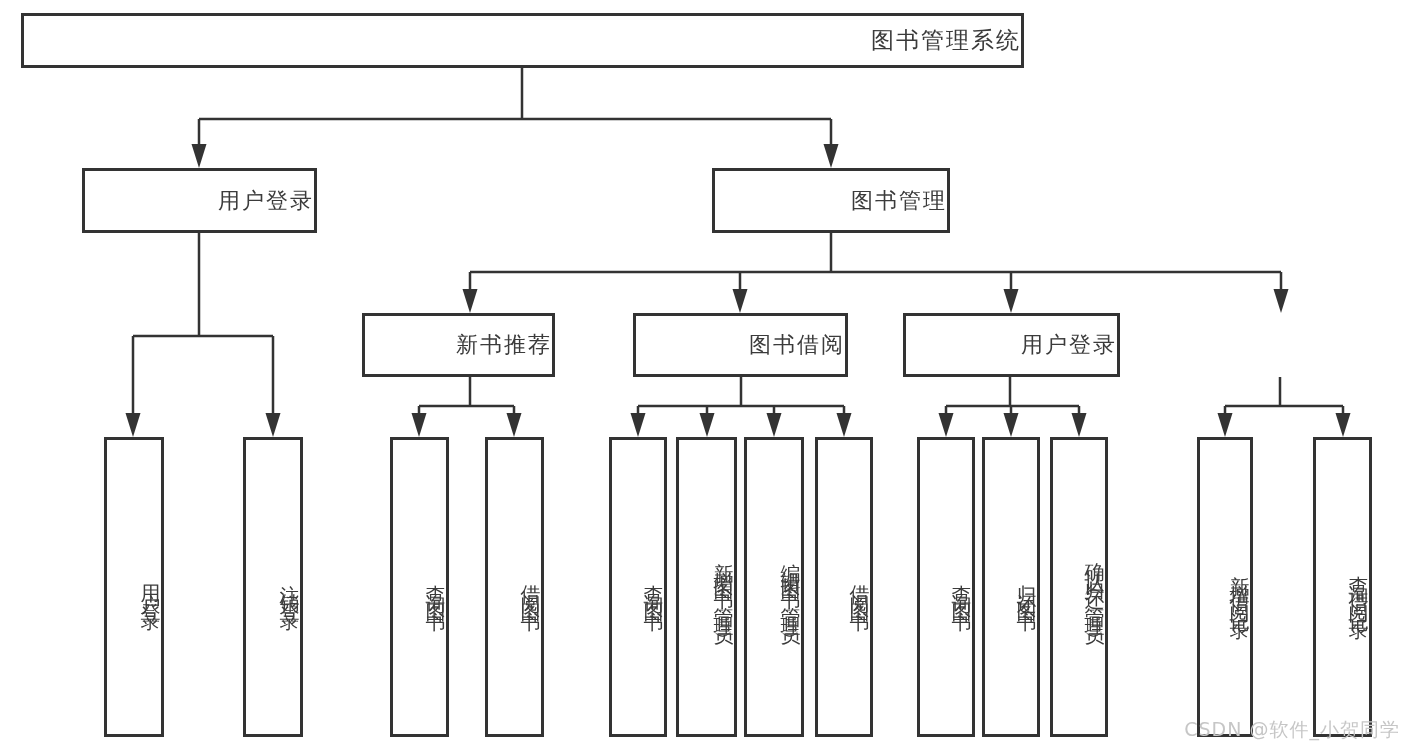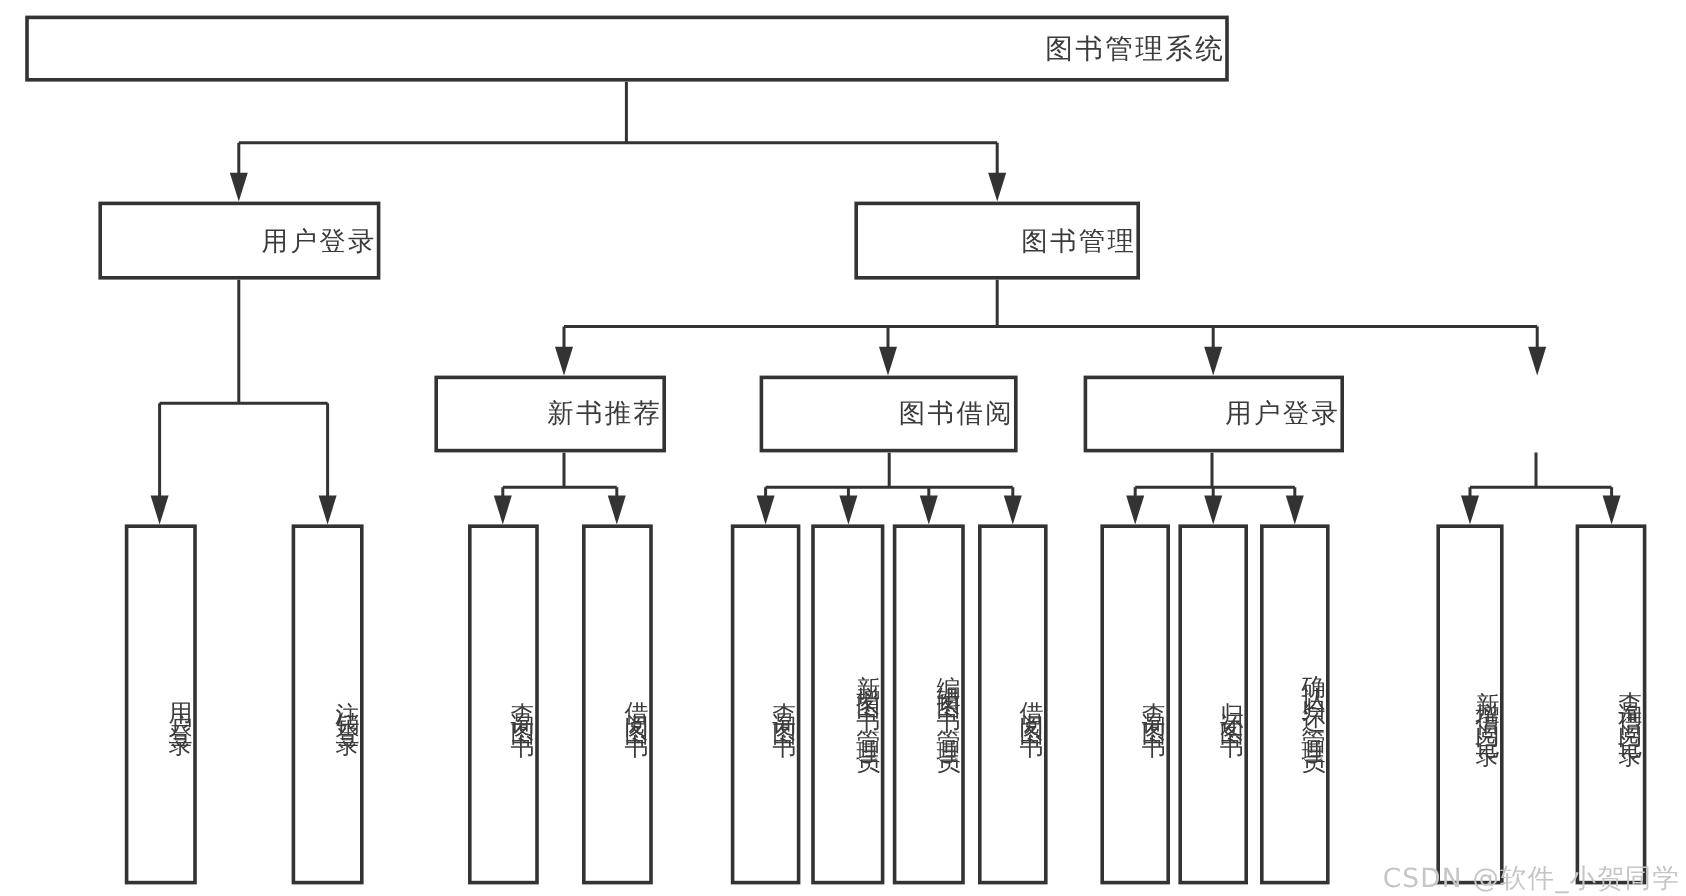--- a/index.html
+++ b/index.html
@@ -35,21 +35,21 @@
     text-orientation: mixed;
     font-size: 20px;
     letter-spacing: 9px;
     line-height: 1;
     white-space: nowrap;
   }
   .watermark {
     position: absolute;
     top: 717px;
     right: 5px;
-    font-size: 22px;
+    font-size: 19px;
     letter-spacing: 1px;
     color: #c6c6c6;
     z-index: 5;
     white-space: nowrap;
   }
 </style>
 </head>
 <body>
 
 <div class="canvas">

